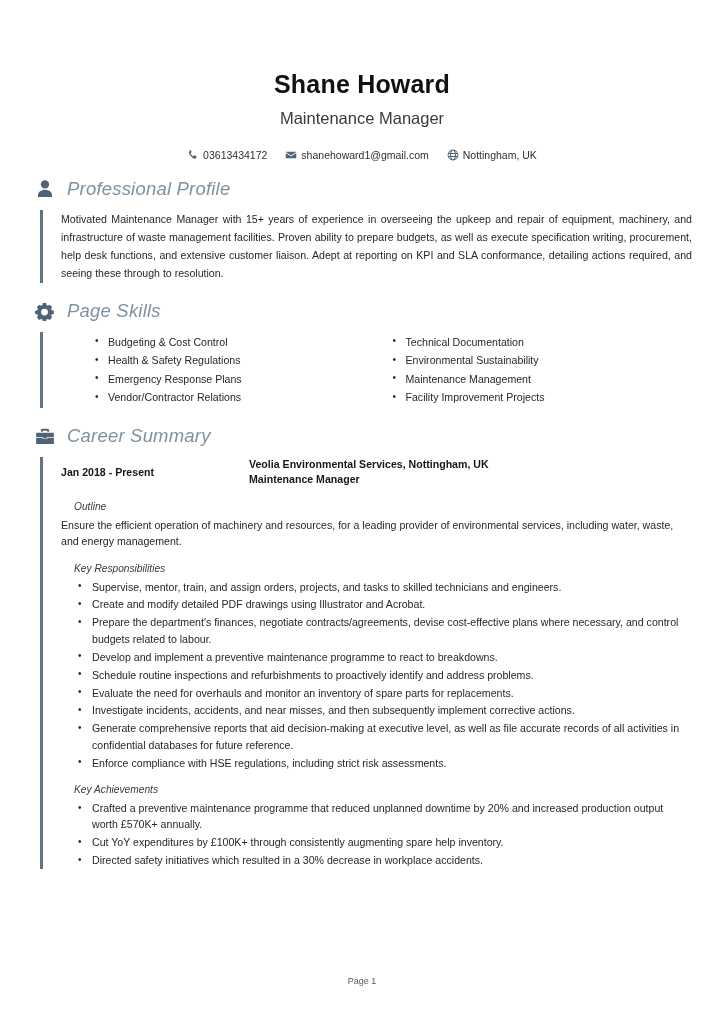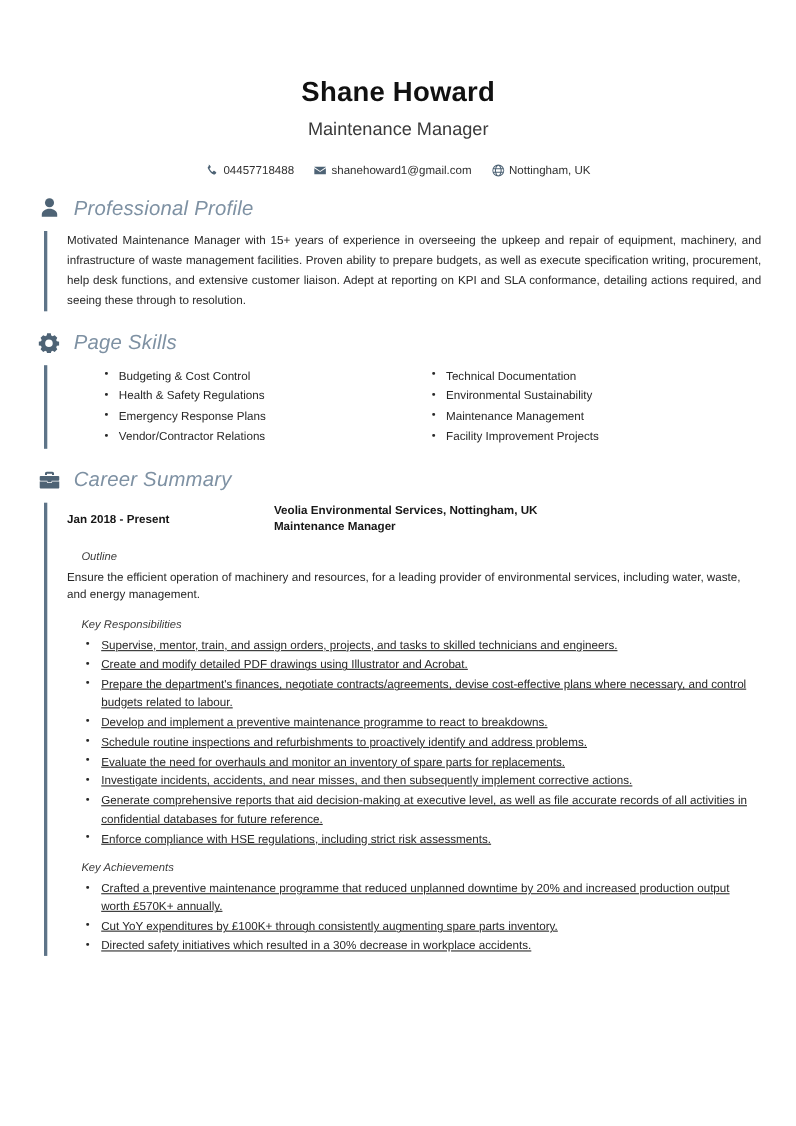--- a/index.html
+++ b/index.html
@@ -180,21 +180,20 @@
   .outline-text {
     font-size: 10.6px;
     line-height: 1.55;
     color: #272727;
     padding-right: 6px;
   }
   .bullets {
     margin: 0;
     padding: 0;
     list-style: none;
-    text-decoration: underline;
   }
   .bullets li {
     font-size: 10.6px;
     line-height: 1.55;
     color: #272727;
     position: relative;
     padding-left: 31px;
     margin-bottom: 1.5px;
     padding-right: 4px;
   }
@@ -228,21 +227,21 @@
     <div class="cand-title">Maintenance Manager</div>
 
     <div class="contact-row">
 
       <div class="contact-item">
         <span class="ico">
           <svg viewBox="0 0 16 16" width="12" height="12" fill="currentColor">
             <path d="M3.2 1.2a1.1 1.1 0 0 1 1.5.2l1.3 1.8c.3.4.2 1-.2 1.3l-.9.7c-.2.2-.3.4-.2.6.4 1.1 1.6 2.8 3.3 3.9.2.1.5.1.6-.1l.7-.9c.3-.4.9-.5 1.3-.2l1.8 1.3c.5.3.6 1 .2 1.5l-.9 1c-.5.6-1.3.8-2 .6C7.2 12 4 8.8 2.6 5.3c-.3-.8 0-1.6.6-2.1l1-1z"></path>
           </svg>
         </span>
-        <span>04457718488</span>
+        <span>03613434172</span>
       </div>
 
       <div class="contact-item">
         <span class="ico">
           <svg viewBox="0 0 16 16" width="12" height="12" fill="currentColor">
             <path d="M1 3.6h14v.3L8 8.6 1 3.9v-.3zM1 5.2l6.6 4.4c.25.17.55.17.8 0L15 5.2v7.2H1V5.2z"></path>
           </svg>
         </span>
         <span>shanehoward1@gmail.com</span>
       </div>
@@ -335,21 +334,24 @@
         <li>Schedule routine inspections and refurbishments to proactively identify and address problems.</li>
         <li>Evaluate the need for overhauls and monitor an inventory of spare parts for replacements.</li>
         <li>Investigate incidents, accidents, and near misses, and then subsequently implement corrective actions.</li>
         <li>Generate comprehensive reports that aid decision-making at executive level, as well as file accurate records of all activities in confidential databases for future reference.</li>
         <li>Enforce compliance with HSE regulations, including strict risk assessments.</li>
       </ul>
 
       <div class="sub-label">Key Achievements</div>
       <ul class="bullets">
         <li>Crafted a preventive maintenance programme that reduced unplanned downtime by 20% and increased production output worth £570K+ annually.</li>
-        <li>Cut YoY expenditures by £100K+ through consistently augmenting spare parts inventory.</li>
+        <li>Cut YoY expenditures by £100K+ through consistently augmenting spare help inventory.</li>
         <li>Directed safety initiatives which resulted in a 30% decrease in workplace accidents.</li>
       </ul>
 
     </div>
   </div>
 
+  <div class="footer">
+    <span>Page 1</span>
+  </div>
 
 </div>
 
 </body></html>

